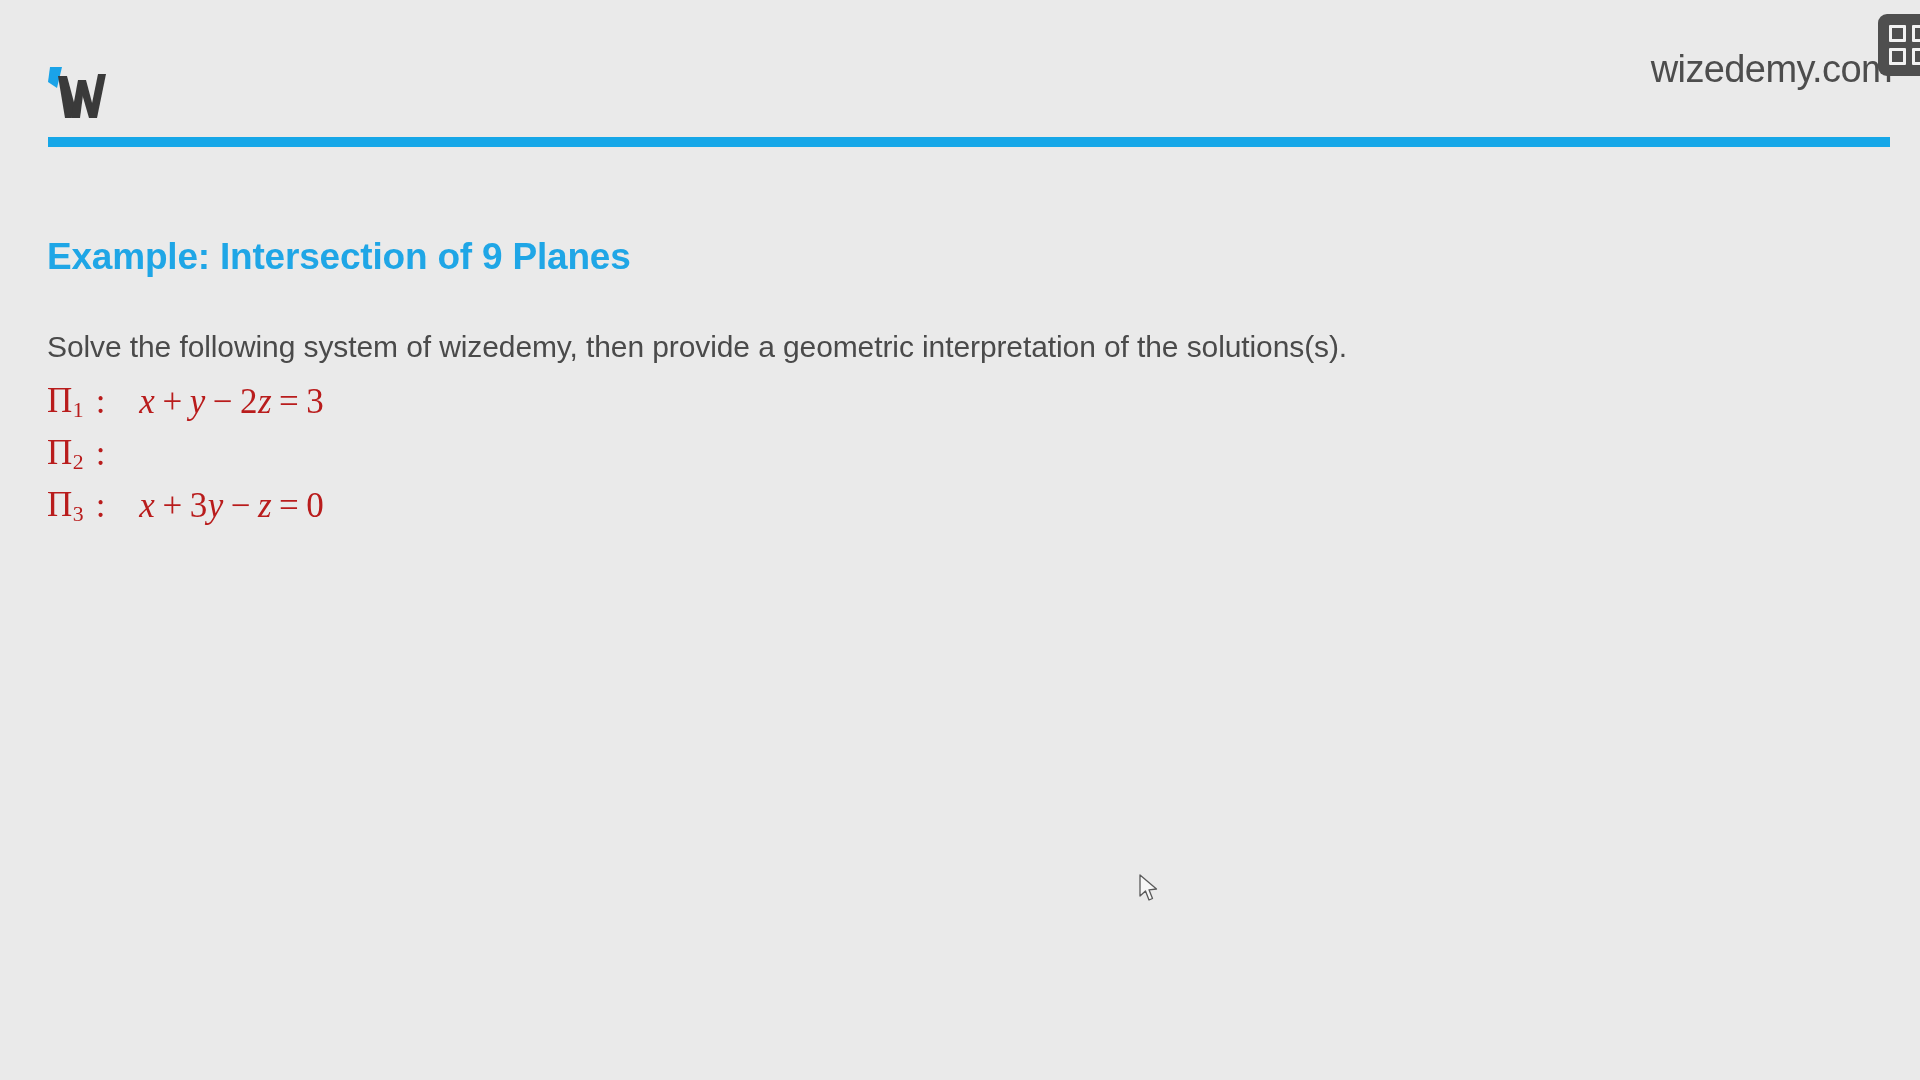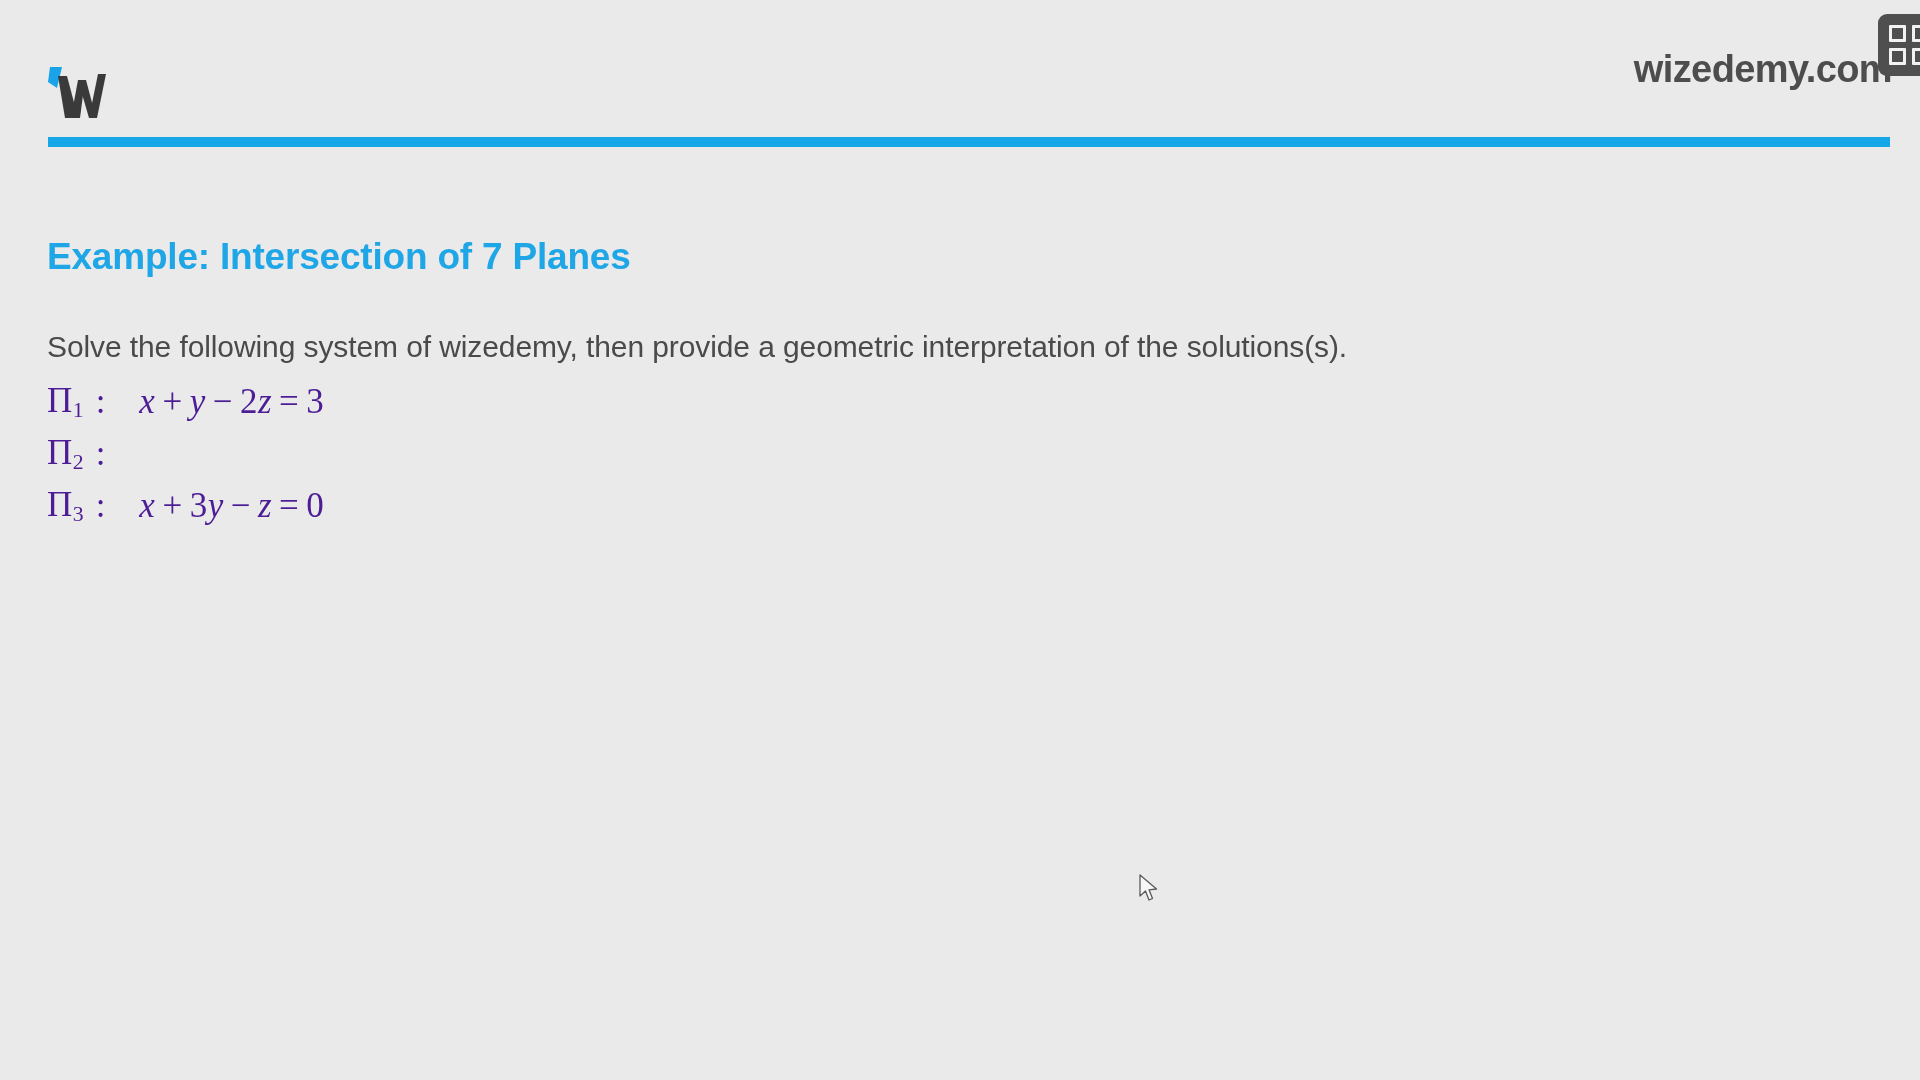--- a/index.html
+++ b/index.html
@@ -30,21 +30,21 @@
     width: 72px;
     height: 62px;
   }
   .brand-logo svg { display: block; }
 
   .site-domain {
     position: absolute;
     right: 28px;
     top: 48px;
     font-size: 38px;
-    font-weight: bold;
+    font-weight: normal;
     letter-spacing: -0.6px;
     color: #4d4d4d;
     white-space: nowrap;
   }
 
   .apps-grid-button {
     position: absolute;
     left: 1878px;
     top: 14px;
     width: 62px;
@@ -107,21 +107,21 @@
     left: 47px;
     top: 228px;
     width: 900px;
   }
   .equation-row {
     height: 52px;
     display: flex;
     align-items: center;
     font-family: "Liberation Serif", serif;
     font-size: 35px;
-    color: #4c1d95;
+    color: #b91c1c;
     white-space: nowrap;
   }
   .eq-plane {
     font-family: "Liberation Serif", serif;
     font-style: normal;
   }
   .eq-plane sub {
     font-size: 0.62em;
     vertical-align: -0.22em;
     margin-left: 0.5px;
@@ -176,21 +176,21 @@
     <i></i>
     <i></i>
     <i></i>
   </div>
 
   <div class="header-rule"></div>
 </div>
 
 <div class="slide-body">
 
-  <div class="slide-title">Example: Intersection of 7 Planes</div>
+  <div class="slide-title">Example: Intersection of 9 Planes</div>
 
   <div class="prompt-text">Solve the following system of wizedemy, then provide a geometric interpretation of the solutions(s).</div>
 
   <div class="equation-list">
 
     <div class="equation-row">
       <span class="eq-plane">Π<sub>1</sub></span>
       <span class="eq-colon">:</span>
       <span class="eq-expr">
         <span class="num"></span><span>x</span><span class="op">+</span><span class="num"></span><span>y</span><span class="op">−</span><span class="num">2</span><span>z</span><span class="op">=</span><span class="num">3</span>

